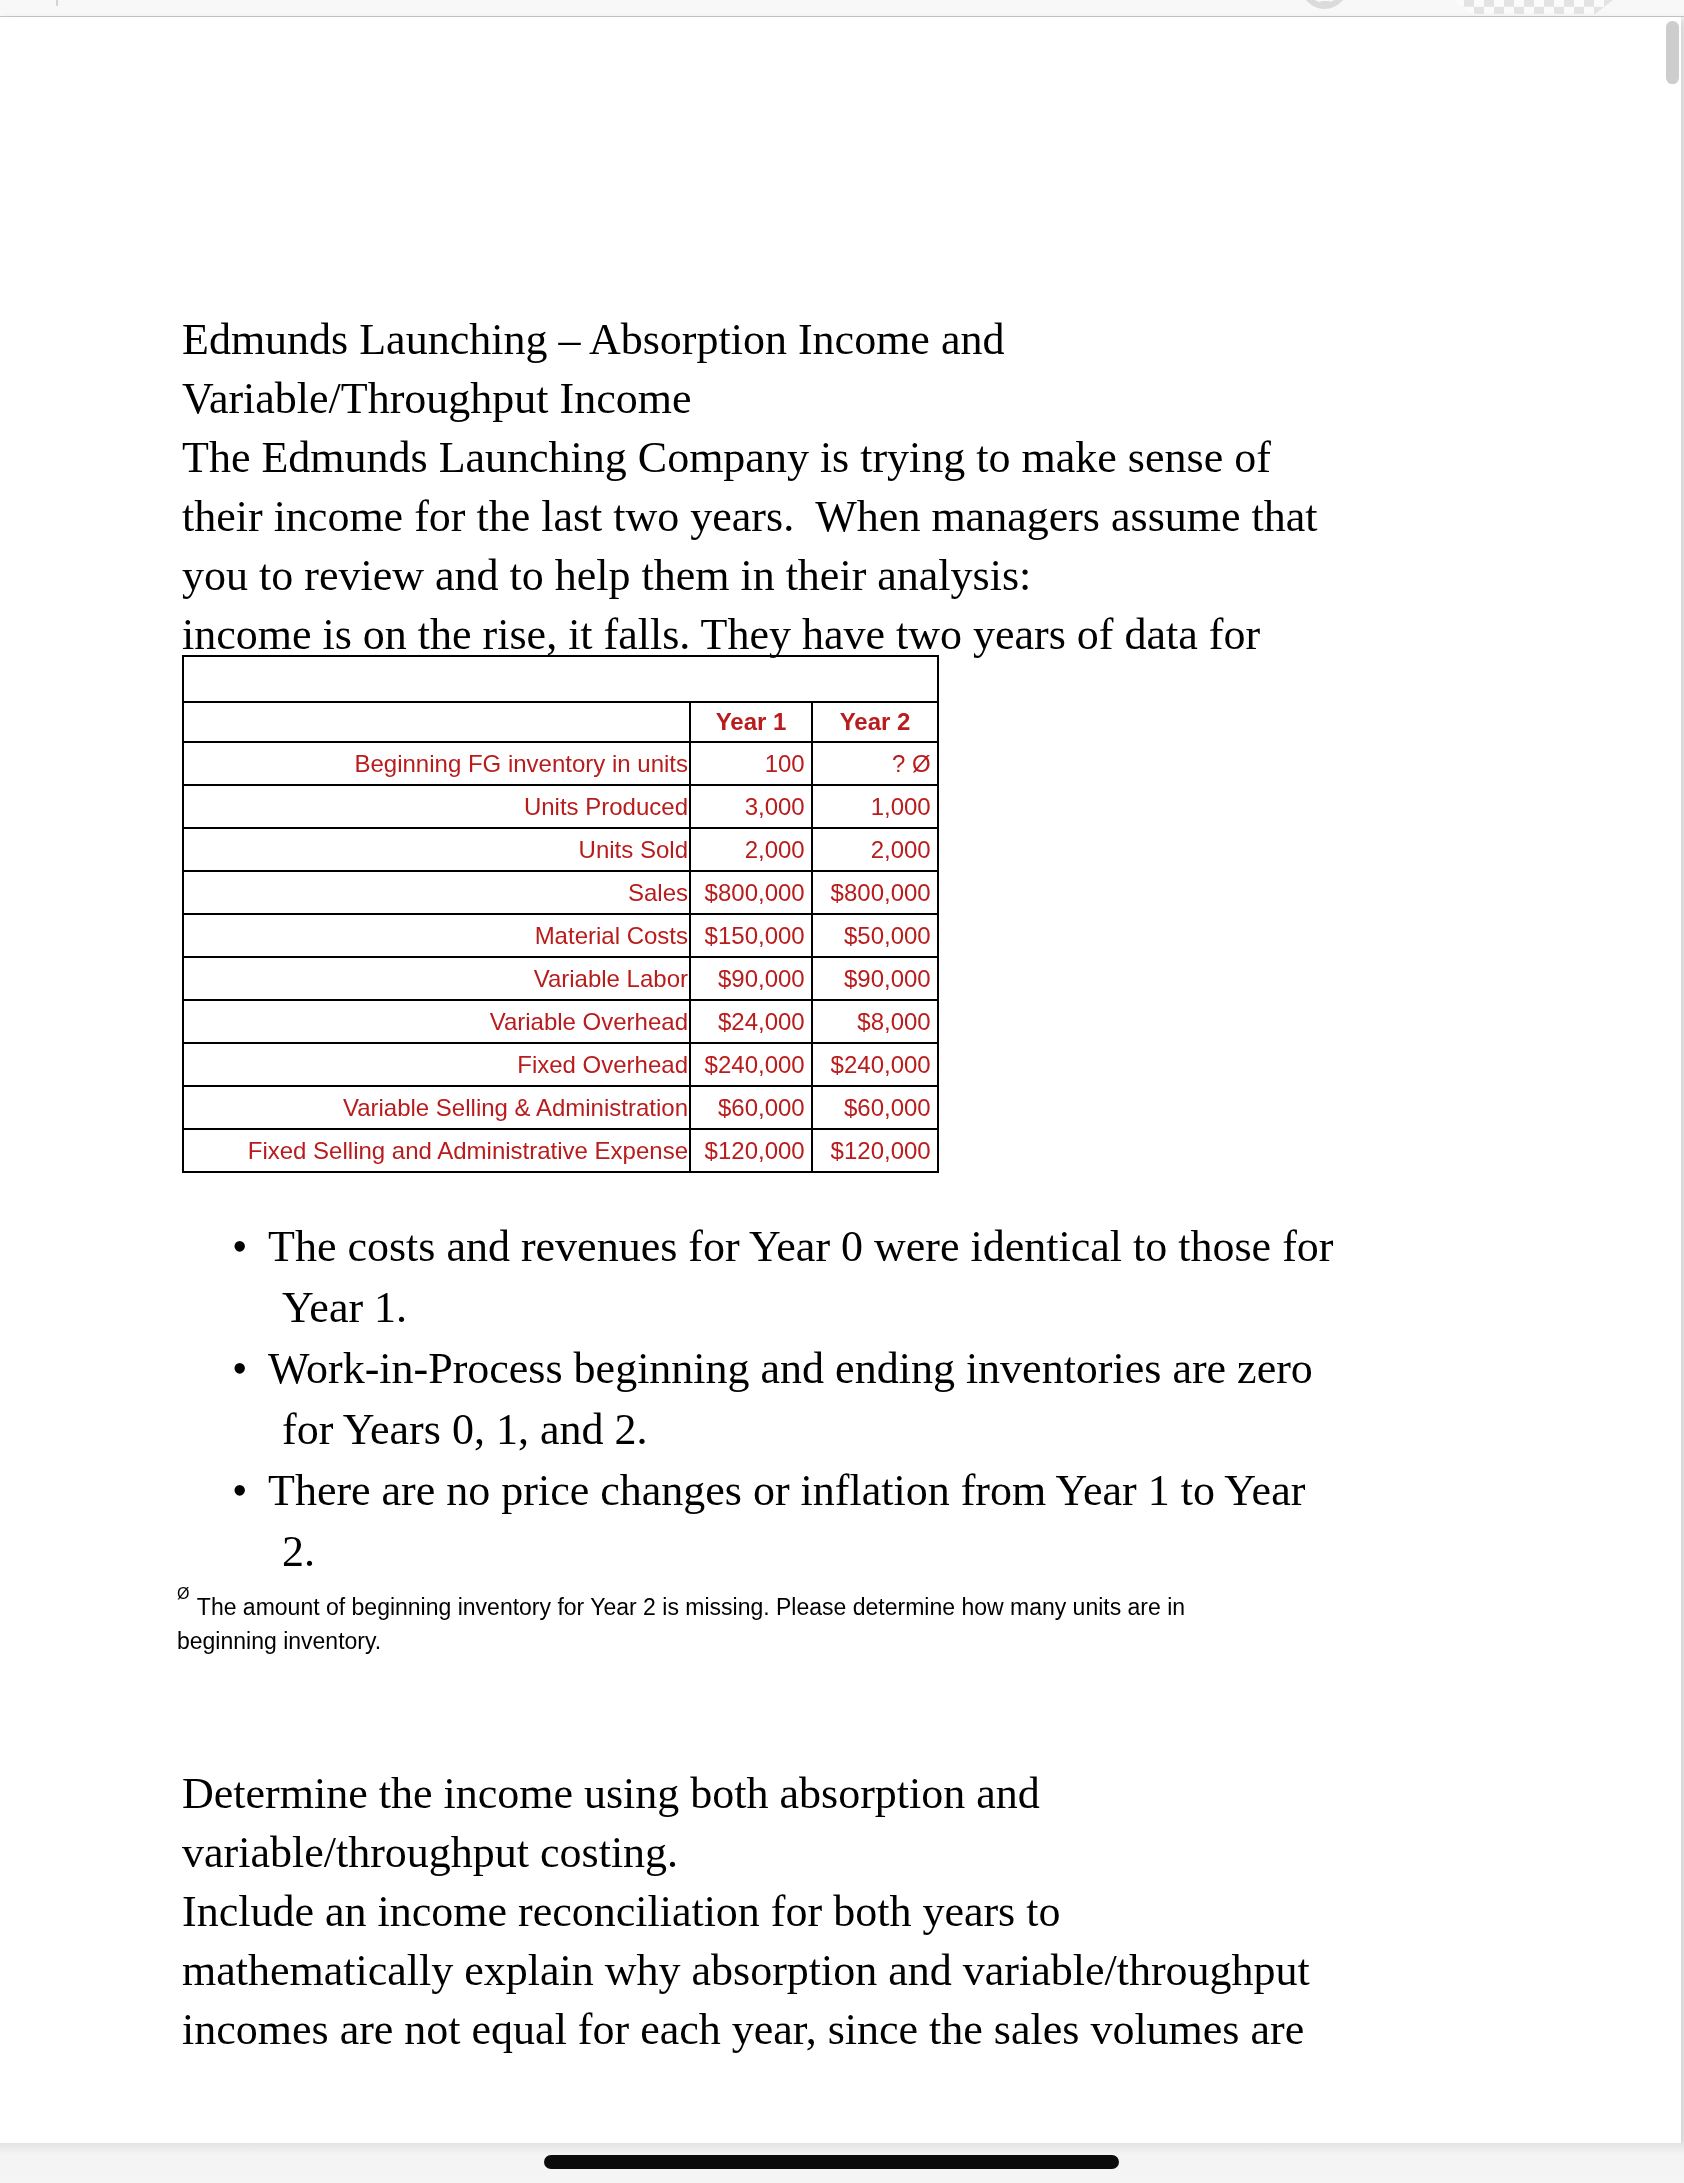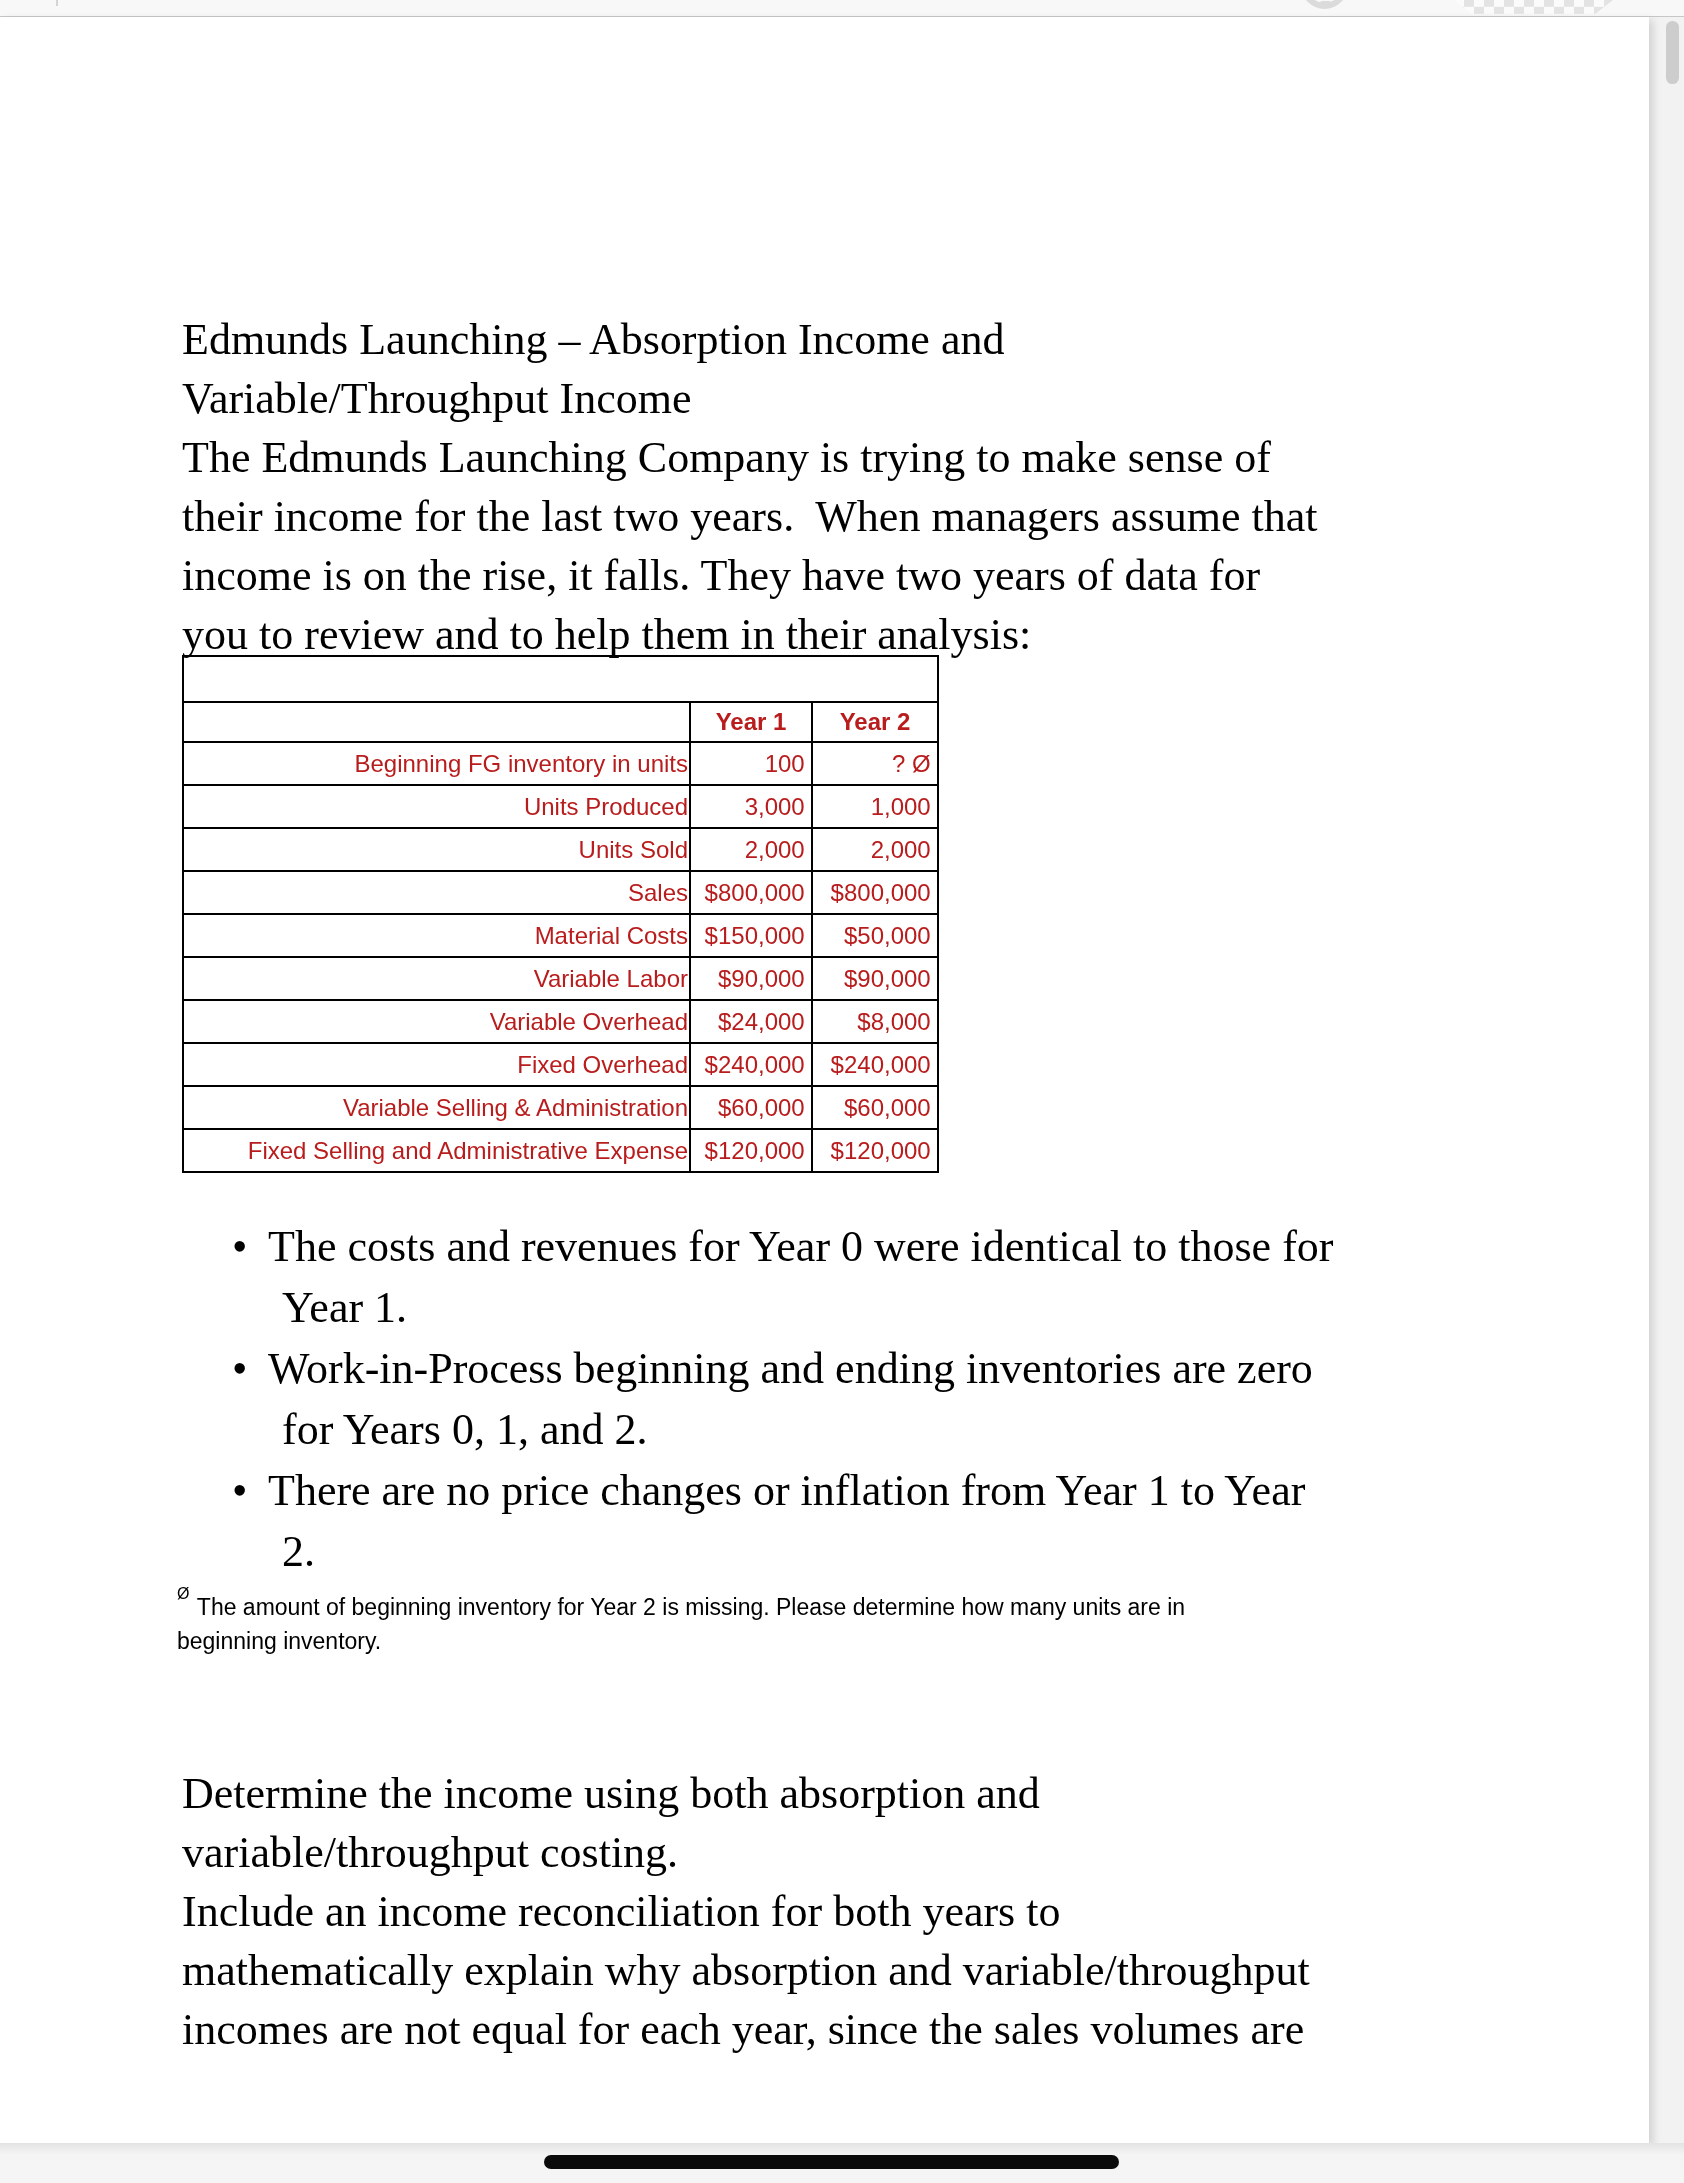--- a/index.html
+++ b/index.html
@@ -15,21 +15,21 @@
   .circle-frag .ring{position:absolute;left:0;top:-38px;width:35px;height:35px;
           border:6.9px solid #dbdbdb;border-radius:50%;}
   .circle-frag .nub{position:absolute;left:19px;top:1.1px;width:10.6px;height:6.3px;
           background:#dbdbdb;border-radius:2.1px;}
   .checker-frag{position:absolute;left:1454px;top:0;width:159px;height:13.7px;
           background:conic-gradient(#e3e3e3 90deg,#fbfbfb 0 180deg,#e3e3e3 0 270deg,#fbfbfb 0) 0 -3.2px/20px 20px;
           clip-path:polygon(0 0,100% 0,89% 100%,11% 100%);}
 
   
   .page{position:absolute;left:0;top:17.4px;width:1649px;height:2126px;background:#ffffff;
-        box-shadow:4.2px 3.2px 8.4px rgba(0,0,0,0.14);}
+        box-shadow:4.2px 3.2px 8.4px rgba(0,0,0,0.14);padding-left:32px;}
 
   .sline{white-space:pre;color:#000;}
   .intro{position:absolute;left:182px;top:293px;font-size:44px;line-height:59px;}
   .tasks{position:absolute;left:182px;top:1747px;font-size:44px;line-height:59px;}
 
   .additional{position:absolute;left:182px;top:1199px;font-size:44px;line-height:61px;color:#000;}
   .bullet-row{display:flex;}
   .bullet{padding-left:50px;width:36px;flex:0 0 auto;}
   .wrap-line{padding-left:100px;white-space:pre;}
 
@@ -73,22 +73,22 @@
     <div class="checker-frag"></div>
   </div>
 
   <div class="page">
 
     <div class="intro">
       <div class="sline">Edmunds Launching – Absorption Income and</div>
       <div class="sline">Variable/Throughput Income</div>
       <div class="sline">The Edmunds Launching Company is trying to make sense of</div>
       <div class="sline">their income for the last two years.  When managers assume that</div>
+      <div class="sline">you to review and to help them in their analysis:</div>
       <div class="sline">income is on the rise, it falls. They have two years of data for</div>
-      <div class="sline">you to review and to help them in their analysis:</div>
     </div>
 
     <table class="income-table">
       <colgroup>
           <col style="width:507px">
           <col style="width:122px">
           <col style="width:126px">
         </colgroup>
       <thead>
         <tr>

